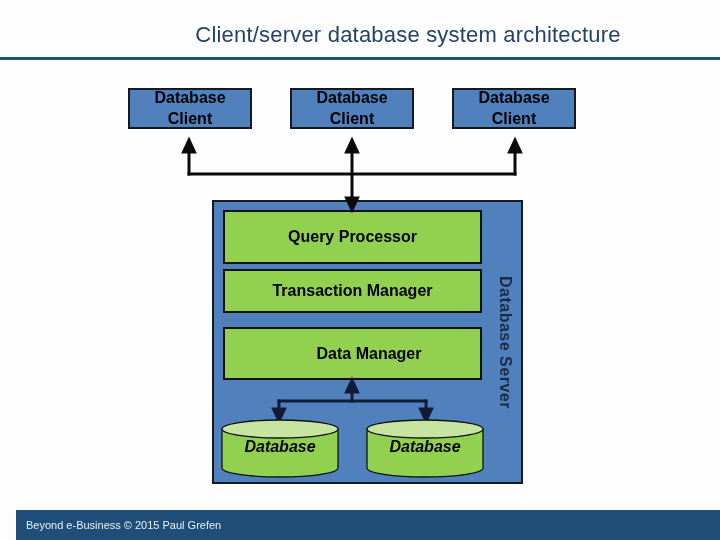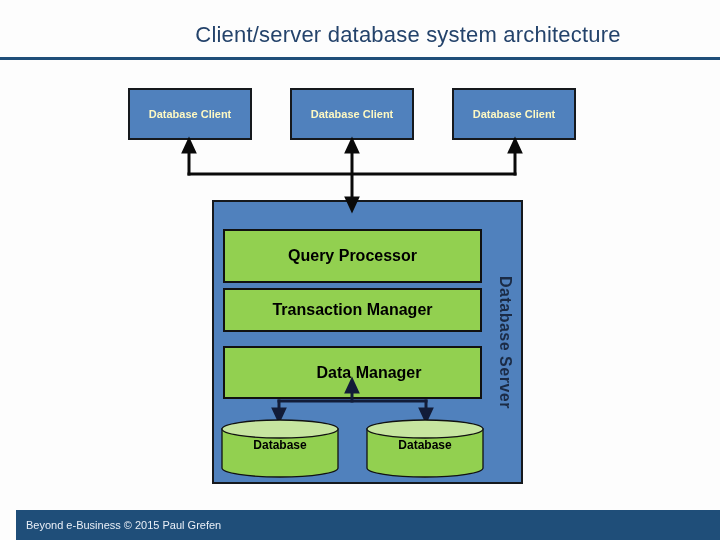--- a/index.html
+++ b/index.html
@@ -16,61 +16,61 @@
     font-size: 22px; font-weight: 400;
     color: #24436b;
     letter-spacing: 0.2px;
     padding-left: 48px;
   }
   .title-rule {
     position: absolute; left: 0; top: 57px; width: 720px; height: 3px;
     background: #1f4e79;
   }
   .client-box {
-    position: absolute; top: 88px; width: 124px; height: 52px;
+    position: absolute; top: 88px; width: 124px; height: 41px;
     background: #5081bd;
     border: 2px solid #16191d;
     box-sizing: border-box;
     display: flex; align-items: center; justify-content: center;
     text-align: center;
-    font-size: 11px; font-weight: 700; color: #fef9c3;
+    font-size: 16px; font-weight: 700; color: #000000;
     line-height: 1.3;
   }
   .server-box {
     position: absolute; left: 212px; top: 200px; width: 311px; height: 284px;
     background: #5081bd;
     border: 2px solid #16191d;
     box-sizing: border-box;
   }
   .green-box {
     position: absolute; left: 223px; width: 259px;
     background: #92d050;
     border: 2px solid #111;
     box-sizing: border-box;
     display: flex; align-items: center; justify-content: center;
-    font-size: 16px; font-weight: 700; color: #000; margin-top: 19px;
+    font-size: 16px; font-weight: 700; color: #000;
   }
   .gb-qp { top: 210px; height: 54px; }
   .gb-tm { top: 269px; height: 44px; }
   .gb-dm { top: 327px; height: 53px; padding-left: 33px; }
   .server-label {
     position: absolute; left: 488px; top: 200px; width: 34px; height: 284px;
     display: flex; align-items: center; justify-content: center;
     writing-mode: vertical-rl;
     font-size: 16px; font-weight: 700; color: #1b2b45;
     letter-spacing: 0.5px;
   }
   .overlay {
     position: absolute; left: 0; top: 0; width: 720px; height: 540px;
     pointer-events: none;
   }
   .cyl-label {
     position: absolute; top: 438px; width: 116px;
     text-align: center;
-    font-size: 12px; font-weight: 700; color: #000;
+    font-size: 16px; font-weight: 700; color: #000; font-style: italic;
   }
   .footer {
     position: absolute; left: 16px; top: 510px; width: 720px; height: 30px;
     background: #1f4e79;
     box-sizing: border-box;
     display: flex; align-items: center; justify-content: space-between;
     padding: 0 10px;
     font-size: 11px; color: #e9eff7;
   }
 </style>

